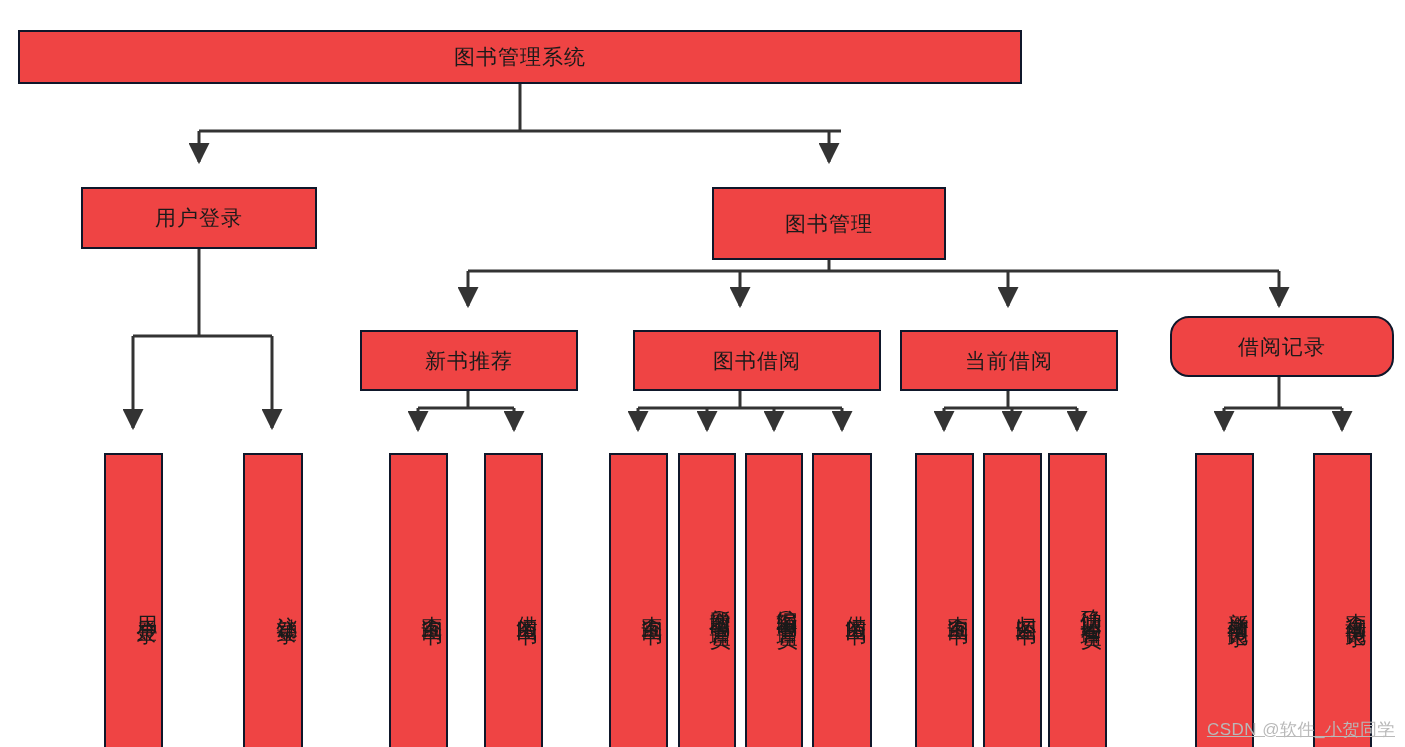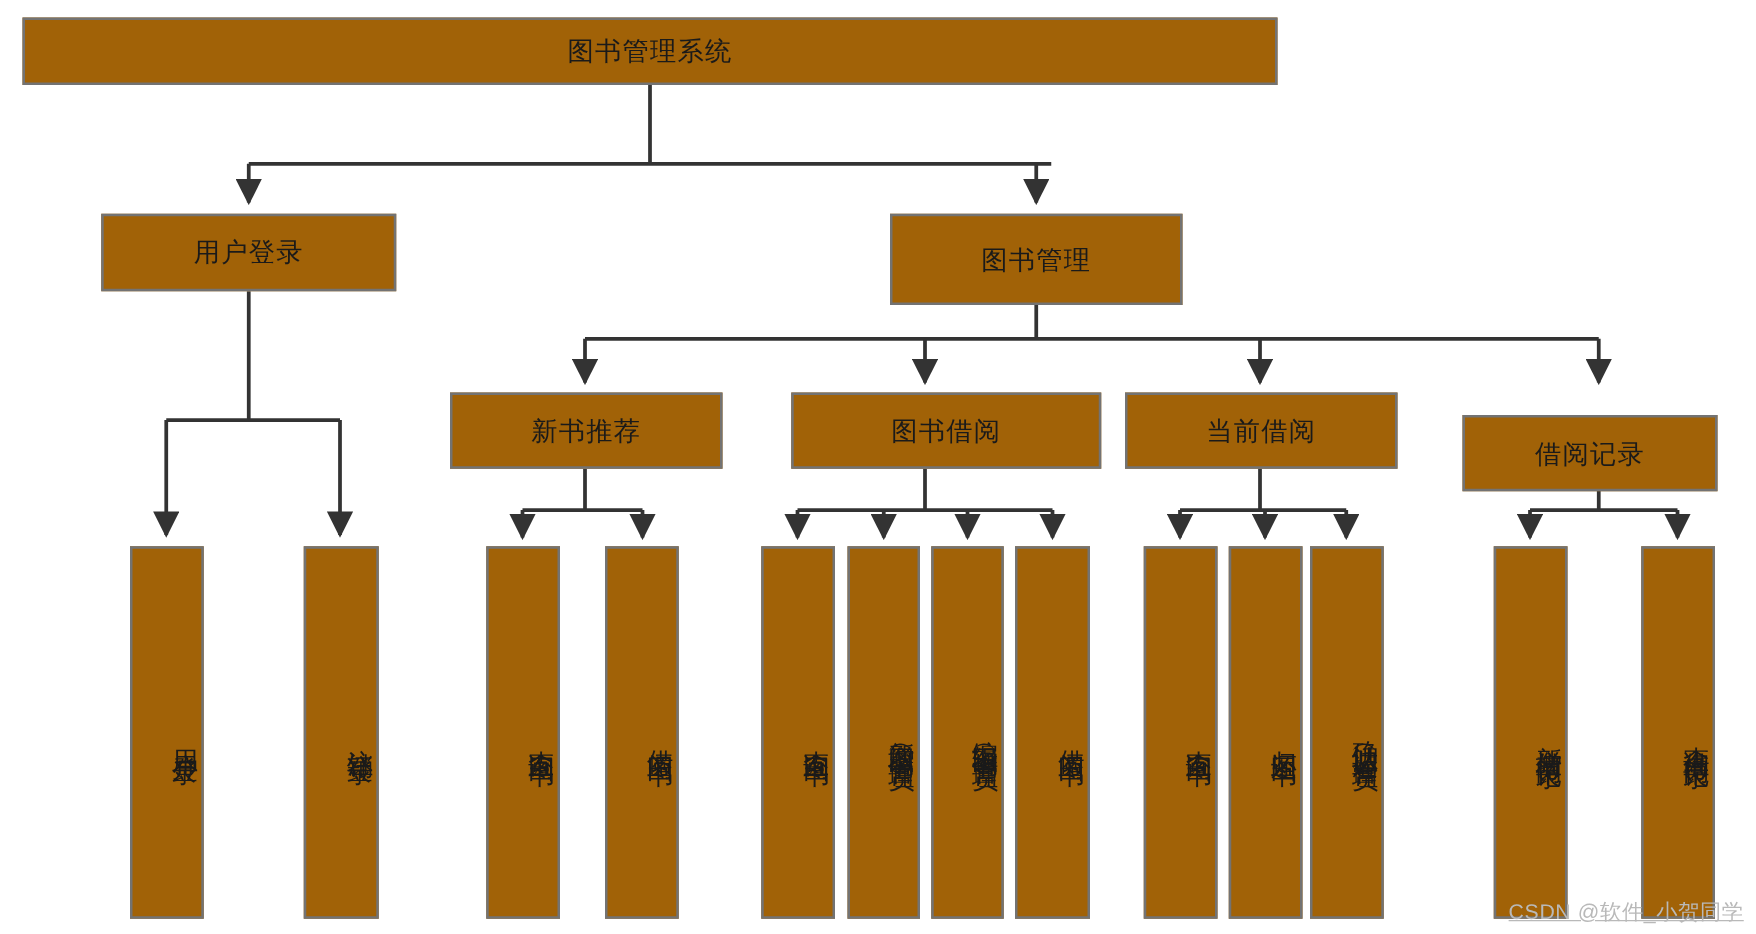--- a/index.html
+++ b/index.html
@@ -20,26 +20,27 @@
   #diagram-svg {
     position: absolute;
     left: 0;
     top: 0;
     width: 1405px;
     height: 747px;
   }
   .node-box {
     position: absolute;
     box-sizing: border-box;
-    border: 2px solid #737373;
-    background: #a16207;
+    border: 2px solid #0f172a;
+    background: #ef4444;
     display: flex;
     align-items: center;
     justify-content: center;
     color: #1a1a1a;
+    margin-top: 16px;
   }
   .node-box.horizontal {
     font-size: 21px;
     letter-spacing: 1px;
   }
   .node-box.vertical {
     writing-mode: vertical-rl;
     text-orientation: upright;
     font-size: 21px;
     letter-spacing: 3px;
@@ -115,21 +116,21 @@
   </svg>
 
   <div class="node-box horizontal" style="left:18px; top:14px; width:1004px; height:54px;">图书管理系统</div>
 
   <div class="node-box horizontal" style="left:81px; top:171px; width:236px; height:62px;">用户登录</div>
   <div class="node-box horizontal" style="left:712px; top:171px; width:234px; height:73px;">图书管理</div>
 
   <div class="node-box horizontal" style="left:360px; top:314px; width:218px; height:61px;">新书推荐</div>
   <div class="node-box horizontal" style="left:633px; top:314px; width:248px; height:61px;">图书借阅</div>
   <div class="node-box horizontal" style="left:900px; top:314px; width:218px; height:61px;">当前借阅</div>
-  <div class="node-box horizontal" style="left:1170px; top:332px; width:204px; height:61px;">借阅记录</div>
+  <div class="node-box horizontal" style="left:1170px; top:300px; width:224px; height:61px;border-radius:19px;">借阅记录</div>
 
   <div class="node-box vertical" style="left:104px; top:437px; width:59px; height:298px;">用户登录</div>
   <div class="node-box vertical" style="left:243px; top:437px; width:60px; height:298px;">注销登录</div>
 
   <div class="node-box vertical" style="left:389px; top:437px; width:59px; height:298px;">查询图书</div>
   <div class="node-box vertical" style="left:484px; top:437px; width:59px; height:298px;">借阅图书</div>
 
   <div class="node-box vertical" style="left:609px; top:437px; width:59px; height:298px;">查询图书</div>
   <div class="node-box vertical" style="left:678px; top:437px; width:58px; height:298px;">新增图书（管理员）</div>
   <div class="node-box vertical" style="left:745px; top:437px; width:58px; height:298px;">编辑图书（管理员）</div>

